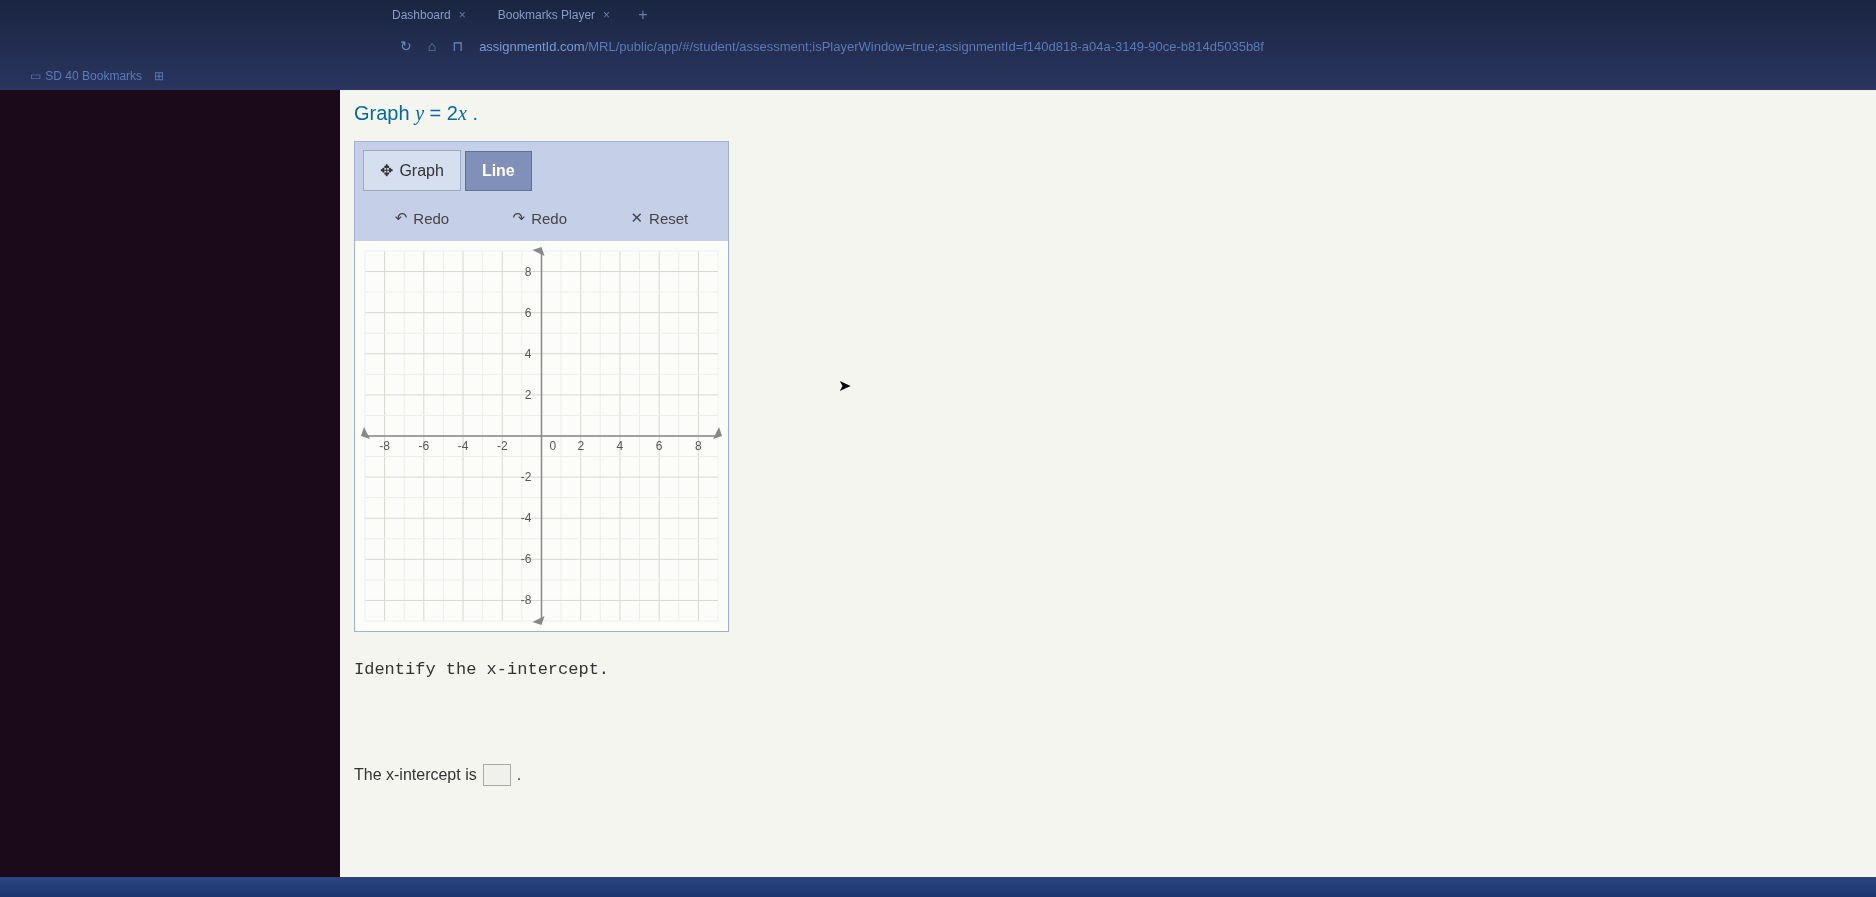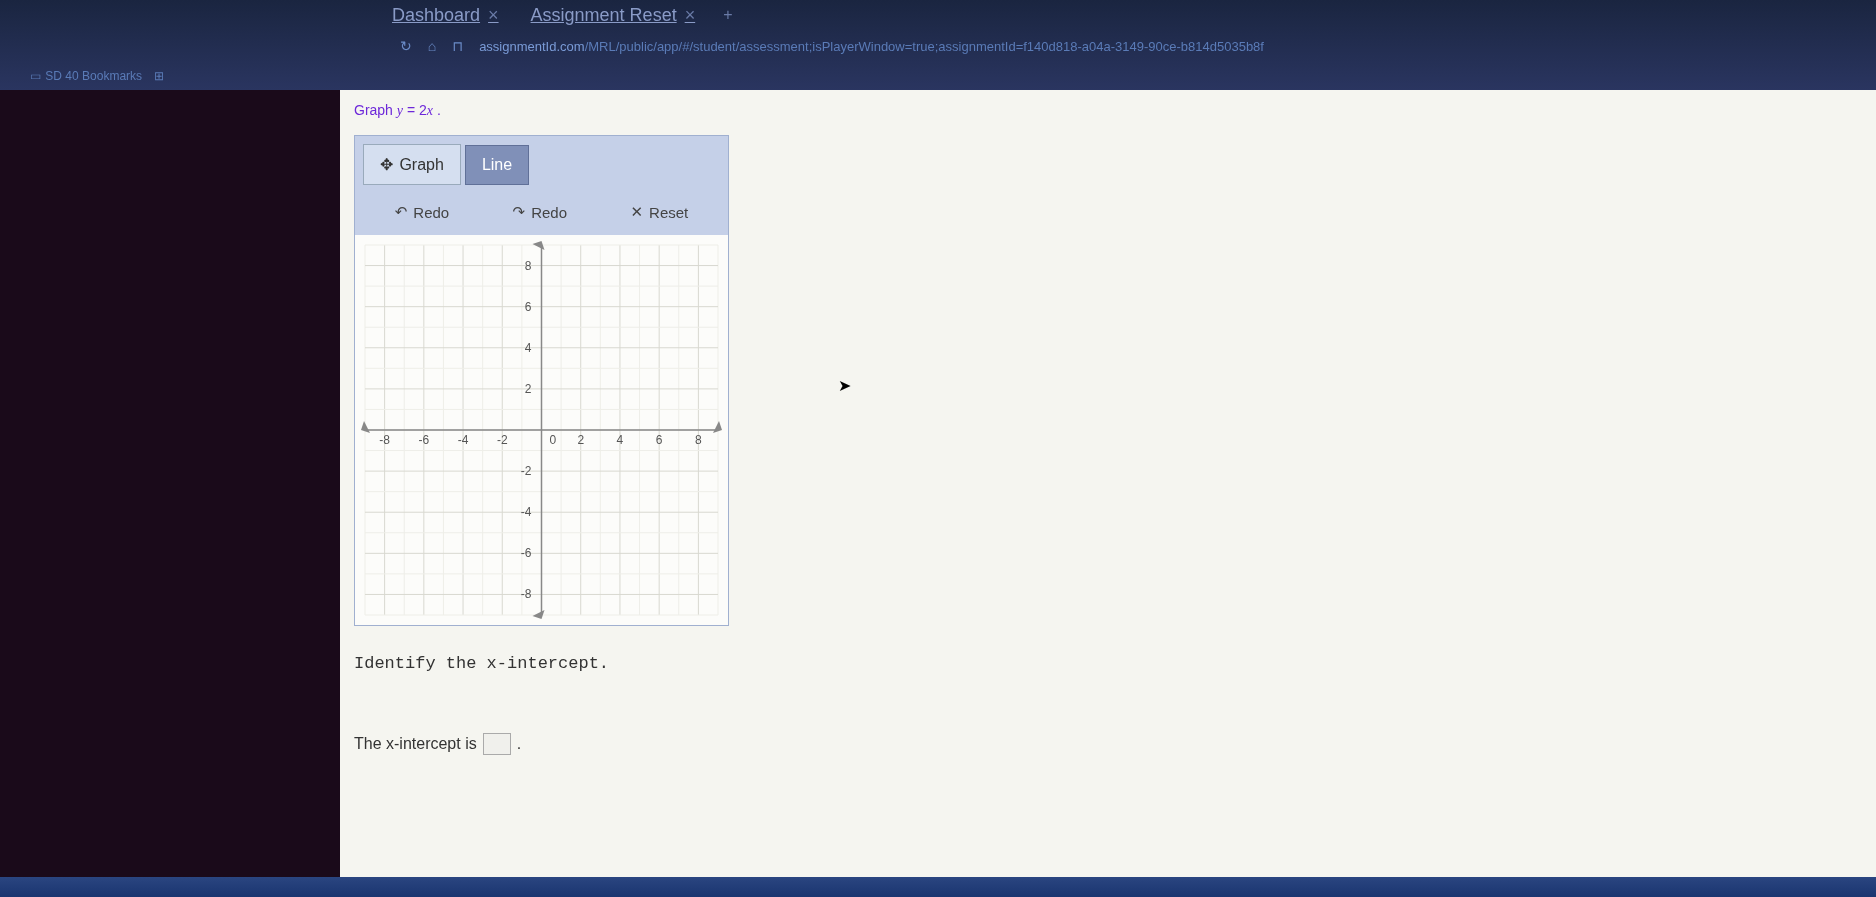--- a/index.html
+++ b/index.html
@@ -22,23 +22,22 @@
       height: 30px;
       padding-left: 380px;
       gap: 8px;
     }
     .tab {
       display: flex;
       align-items: flex-end;
       gap: 8px;
       padding: 4px 12px;
       color: #8a9bc7;
-      font-size: 18px;
+      font-size: 12px;
       border-radius: 4px 4px 0 0;
-      text-decoration: underline;
     }
     .tab-close { color: #6a7ba7; cursor: pointer; }
     .address-row {
       display: flex;
       align-items: center;
       height: 32px;
       padding-left: 400px;
       gap: 16px;
     }
     .nav-icon {
@@ -69,22 +68,22 @@
     .content-area {
       position: absolute;
       left: 340px;
       top: 90px;
       right: 0;
       bottom: 20px;
       background: #f5f5f0;
       padding: 12px 14px;
     }
     .question-text {
-      font-size: 14px;
-      color: #6d28d9;
+      font-size: 20px;
+      color: #0369a1;
       margin-bottom: 16px;
     }
     .question-text .math-y { font-style: italic; font-family: Georgia, serif; }
     .question-text .math-x { font-style: italic; font-family: Georgia, serif; }
     .graph-widget {
       width: 375px;
       background: #c5d0e8;
       border: 1px solid #a0b0d0;
     }
     .tool-row {
@@ -101,20 +100,21 @@
       color: #333;
       cursor: pointer;
       display: flex;
       align-items: center;
       gap: 6px;
     }
     .tool-btn.active {
       background: #8090b8;
       border: 1px solid #607098;
       color: #fff;
+      font-weight: bold;
     }
     .action-row {
       display: flex;
       justify-content: space-around;
       padding: 10px 8px 14px;
     }
     .action-btn {
       background: transparent;
       border: none;
       font-size: 15px;
@@ -137,21 +137,21 @@
     .axis-label { fill: #555; font-size: 12px; font-family: Arial; }
     .identify-text {
       font-size: 17px;
       color: #333;
       margin-top: 28px;
       font-family: Liberation Mono, monospace;
     }
     .answer-row {
       font-size: 16px;
       color: #333;
-      margin-top: 60px;
+      margin-top: 85px;
       display: flex;
       align-items: center;
       gap: 6px;
     }
     .answer-input {
       width: 28px;
       height: 22px;
       border: 1px solid #aaa;
       background: #f0f0ec;
     }
@@ -184,21 +184,21 @@
 </head>
 <body>
 
 <div class="browser-chrome">
   <div class="tabs-row">
     <div class="tab">
       <span>Dashboard</span>
       <span class="tab-close">×</span>
     </div>
     <div class="tab">
-      <span>Assignment Reset</span>
+      <span>Bookmarks Player</span>
       <span class="tab-close">×</span>
     </div>
     <span class="tab-close" style="color:#6a7ba7;margin-left:8px;">+</span>
   </div>
   <div class="address-row">
     <span class="nav-icon">↻</span>
     <span class="nav-icon">⌂</span>
     <span class="nav-icon">⊓</span>
     <span class="url">
       <span class="url-domain">assignmentId.com</span><span>/MRL/public/app/#/student/assessment;isPlayerWindow=true;assignmentId=f140d818-a04a-3149-90ce-b814d5035b8f</span>

